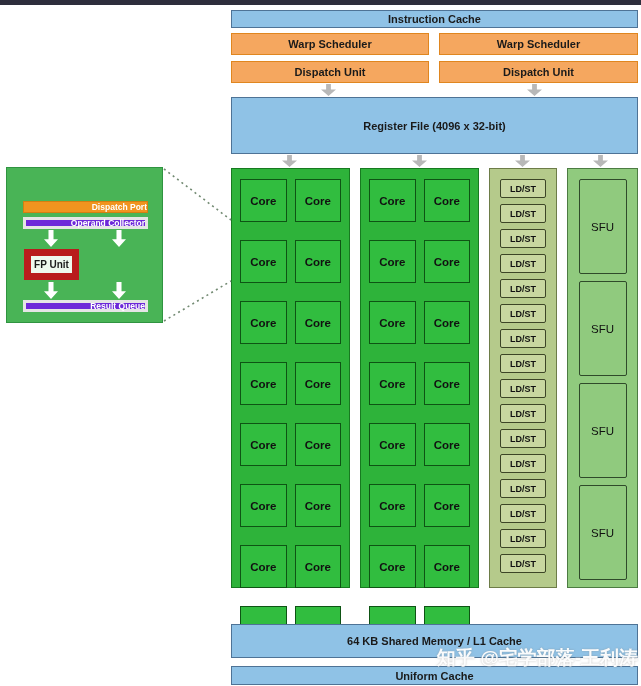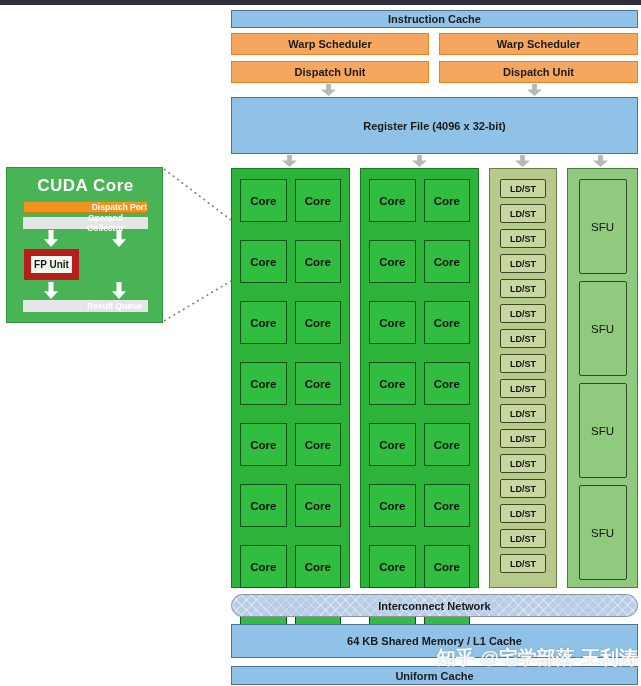--- a/index.html
+++ b/index.html
@@ -123,21 +123,21 @@
   }
   .cuda-title {
     left: 0; top: 7px; width: 157px; height: 22px;
     color: #ffffff; font-size: 17px; letter-spacing: 0.5px;
   }
   .mini-bar {
     left: 16px; width: 125px; height: 12px;
     color: #ffffff; font-size: 8.5px; justify-content: flex-end;
   }
   .mini-orange { top: 33px; background: #f0941f; border: 1px solid #d47f10; }
-  .mini-blue   { background: #d946ef; border: 6px solid #e5e5e5; padding-left: 40px; }
+  .mini-blue   { background: #6d28d9; border: 3px solid #e5e5e5; padding-left: 40px; }
   .op-col { top: 49px; }
   .res-q  { top: 132px; }
   .unit-box {
     top: 81px; height: 31px;
     background: #eef9ee;
     border: 7px solid #b91c1c;
     font-size: 10px;
   }
   .fp-unit  { left: 17px; width: 55px; }
   .int-unit { left: 84px; width: 57px; }
@@ -247,32 +247,28 @@
       <div class="ldst-box">LD/ST</div>
       <div class="ldst-box">LD/ST</div>
     </div>
   <div class="abs sfu-panel" id="sfu-panel">
       <div class="sfu-box">SFU</div>
       <div class="sfu-box">SFU</div>
       <div class="sfu-box">SFU</div>
       <div class="sfu-box">SFU</div>
     </div>
 
-  <div class="abs lbl interconnect">
-    <span>Interconnect Network</span>
-  </div>
   <div class="abs lbl blue shmem">
     <span>64 KB Shared Memory / L1 Cache</span>
   </div>
   <div class="abs lbl blue unicache">
     <span>Uniform Cache</span>
   </div>
 
   <div class="abs cuda-box">
-    <div class="abs lbl cuda-title">CUDA Core</div>
     <div class="abs lbl mini-bar mini-orange">
       <span>Dispatch Port</span>
     </div>
     <div class="abs lbl mini-bar mini-blue op-col">
       <span>Operand Collector</span>
     </div>
     <div class="abs warrow" style="left:37px; top:62px;"></div>
     <div class="abs warrow" style="left:105px; top:62px;"></div>
     <div class="abs lbl unit-box fp-unit">
       <span>FP Unit</span>

